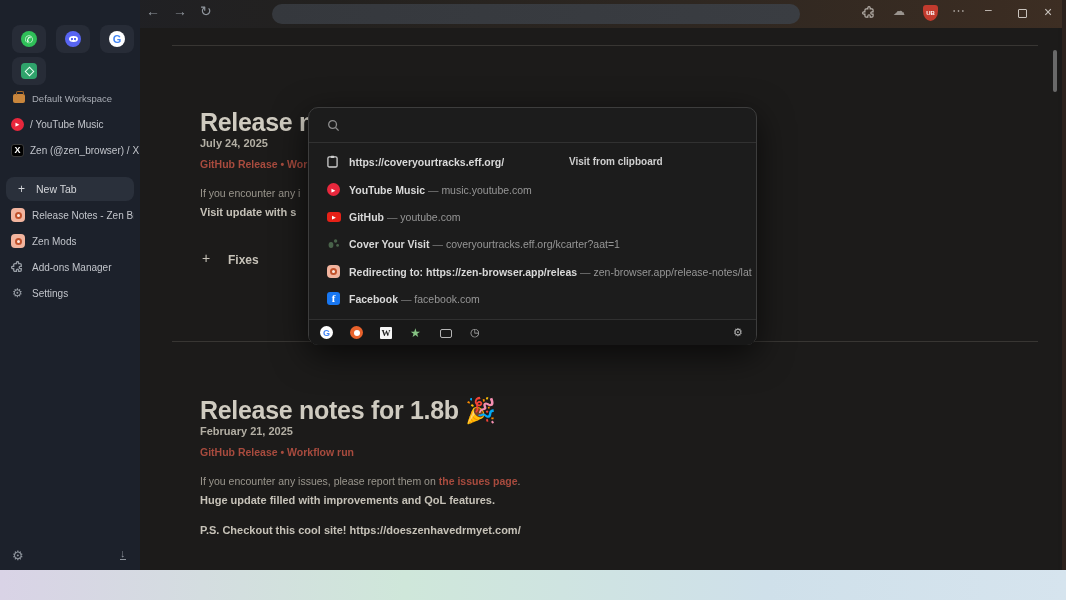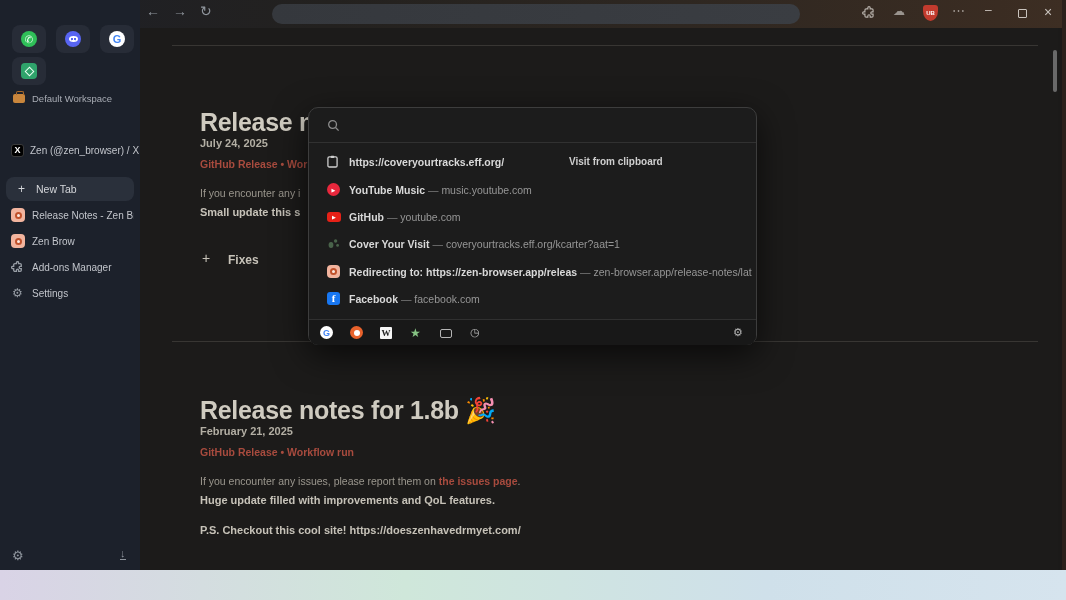--- a/index.html
+++ b/index.html
@@ -141,41 +141,45 @@
         <span class="ws-green">
             <i></i>
           </span>
       </div>
 
       <div class="srow" style="top:88px">
         <span class="sicon briefcase" style="left:13px"></span>
         <span class="lbl" style="position:absolute; left:32px; font-size:9.5px; color:#a9adb5">Default Workspace</span>
       </div>
 
+      <div class="srow" style="top:114px">
+        <span class="sicon ic-ytm" style="left:11px"></span>
+        <span class="lbl" style="position:absolute; left:30px">/ YouTube Music</span>
+      </div>
       <div class="srow" style="top:140px">
         <span class="sicon ic-x" style="left:11px">X</span>
         <span class="lbl" style="position:absolute; left:30px">Zen (@zen_browser) / X</span>
       </div>
 
       <div class="newtab">
         <span style="position:absolute; left:12px; font-size:12px; color:#d4d6da">+</span>
         <span style="position:absolute; left:30px; font-size:10.5px; color:#d4d6da">New Tab</span>
       </div>
 
       <div class="srow" style="top:205px">
         <span class="sicon ic-zen" style="left:11px">
             <i></i>
           </span>
         <span class="lbl" style="position:absolute; left:32px; width:102px">Release Notes - Zen Brow</span>
       </div>
       <div class="srow" style="top:231px">
         <span class="sicon ic-zen" style="left:11px">
             <i></i>
           </span>
-        <span class="lbl" style="position:absolute; left:32px">Zen Brow</span>
+        <span class="lbl" style="position:absolute; left:32px">Zen Mods</span>
       </div>
       <div class="srow" style="top:257px">
         <span class="sicon" style="left:11px; top:3px">
           <svg width="13" height="13" viewBox="0 0 24 24" fill="none" stroke="#969ca4" stroke-width="2.4">
             <path d="M10 3a2 2 0 0 1 4 0v2h3a2 2 0 0 1 2 2v3h-2a2 2 0 0 0 0 4h2v3a2 2 0 0 1-2 2h-3v-2a2 2 0 0 0-4 0v2H7a2 2 0 0 1-2-2v-3H3a2 2 0 0 1 0-4h2V7a2 2 0 0 1 2-2h3z"></path>
           </svg>
         </span>
         <span class="lbl" style="position:absolute; left:32px">Add-ons Manager</span>
       </div>
       <div class="srow" style="top:283px">
@@ -187,21 +191,21 @@
       <span style="position:absolute; left:120px; top:548px; font-size:11px; color:#8e949c; border-bottom:1.5px solid #8e949c; line-height:11px">↓</span>
     </div>
 
     <div class="content">
       <div class="hr" style="top:17px"></div>
 
       <div class="h1" style="top:80px">Release n</div>
       <div class="date" style="top:109px">July 24, 2025</div>
       <div class="rlinks" style="top:130px">GitHub Release • Worl</div>
       <div class="body-line" style="top:159px">If you encounter any i</div>
-      <div class="bold-line" style="top:178px">Small update this s</div>
+      <div class="bold-line" style="top:178px">Visit update with s</div>
       <div style="position:absolute; left:62px; top:222px; font-size:14px; color:#c6c2b8">+</div>
       <div style="position:absolute; left:88px; top:225px; font-size:12px; font-weight:bold; color:#c6c2b8">Fixes</div>
 
       <div class="hr" style="top:313px"></div>
 
       <div class="h1" style="top:368px">Release notes for 1.8b 🎉</div>
       <div class="date" style="top:397px">February 21, 2025</div>
       <div class="rlinks" style="top:418px">GitHub Release • Workflow run</div>
       <div class="body-line" style="top:447px">
         <span>If you encounter any issues, please report them on </span><span class="link-inline">the issues page</span><span>.</span>

